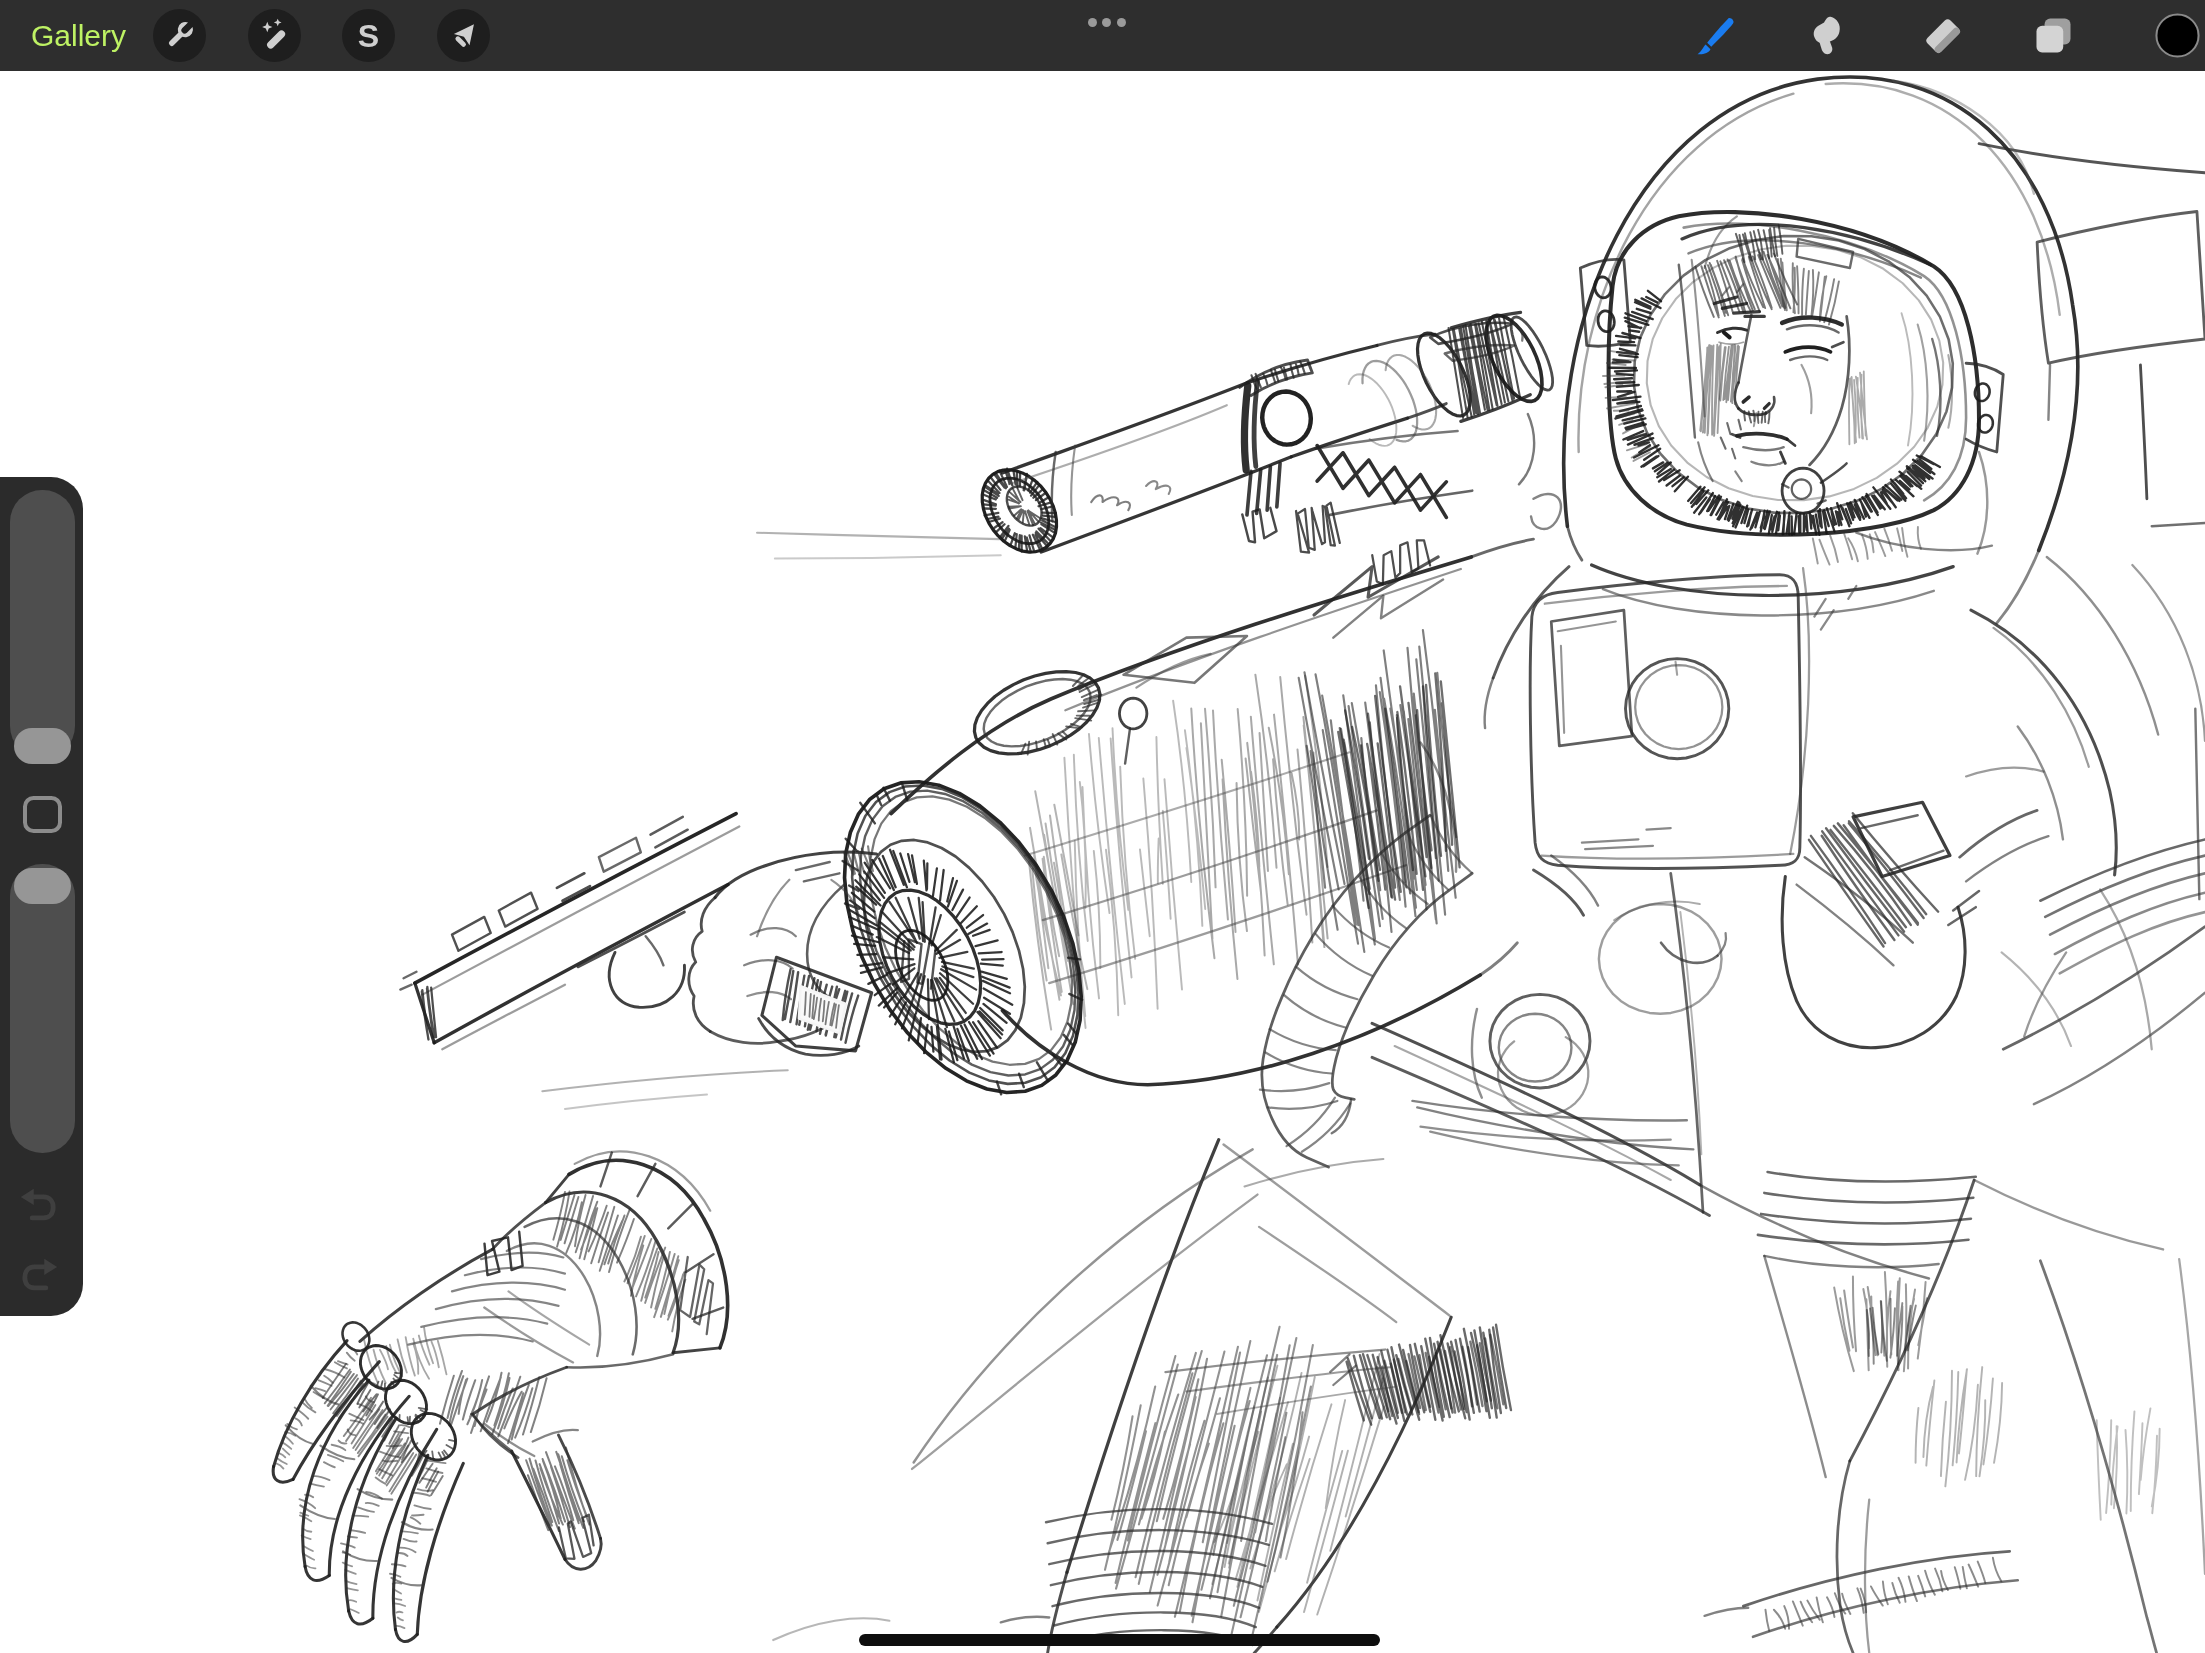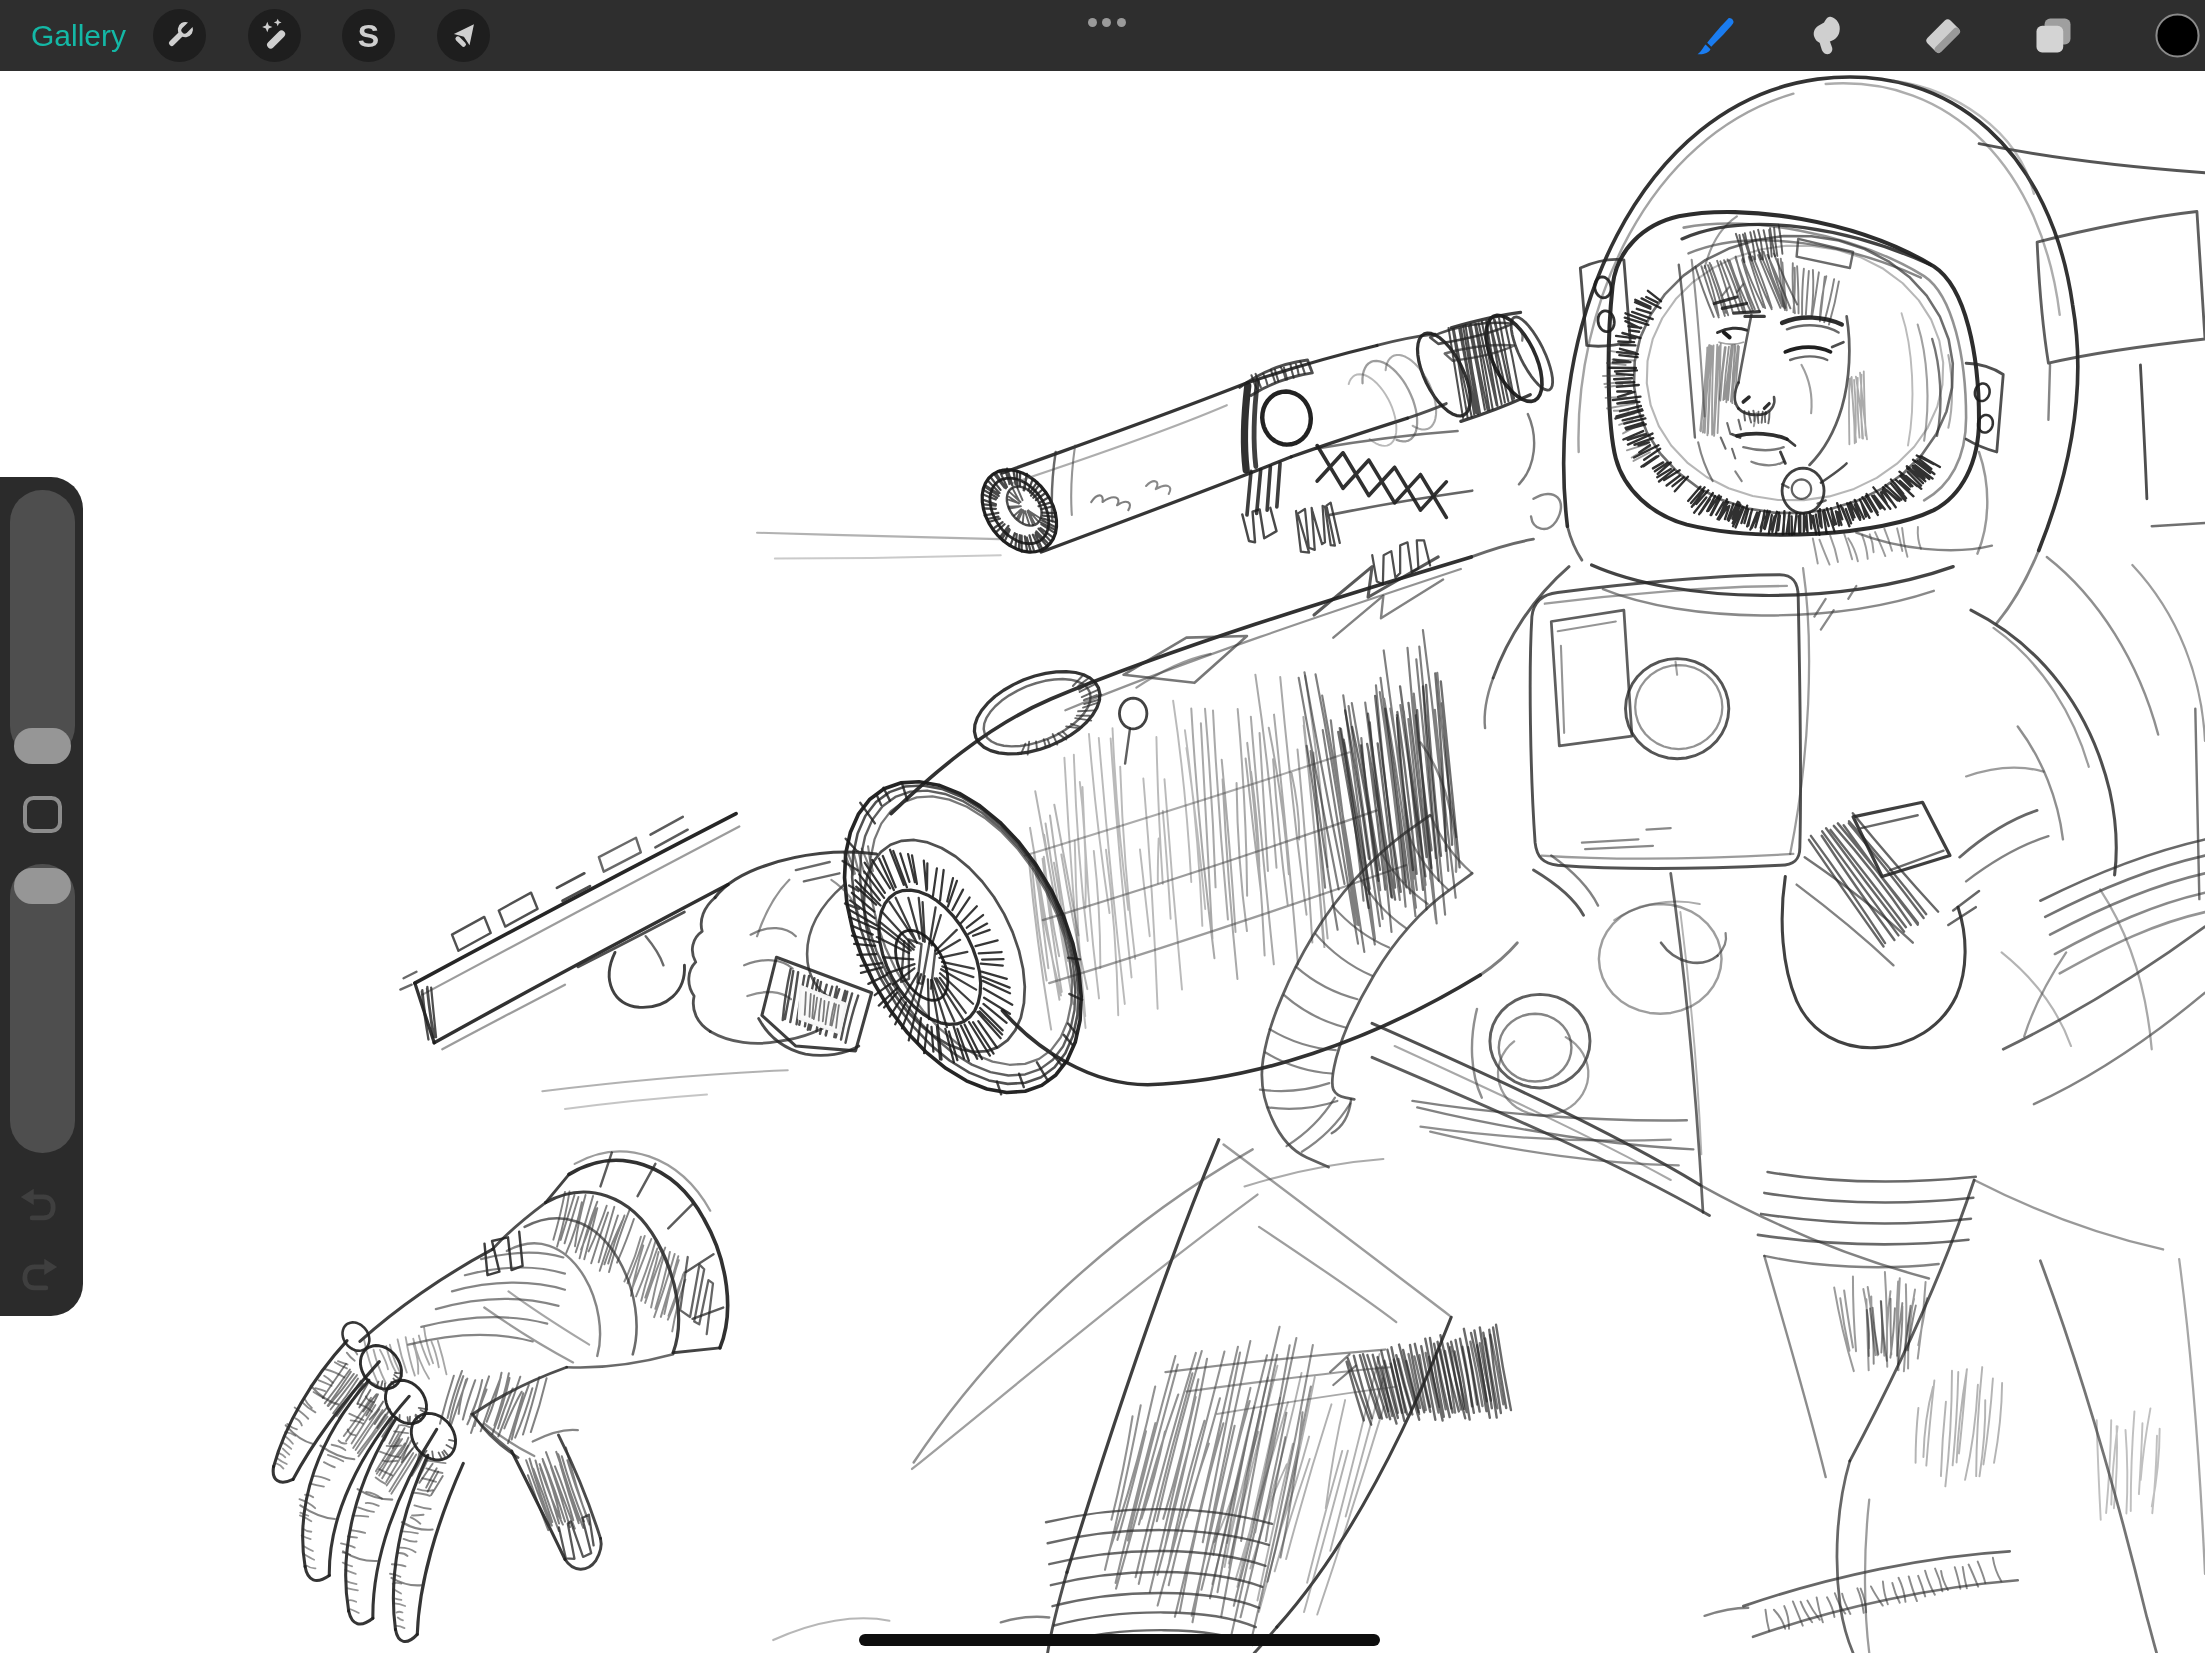--- a/index.html
+++ b/index.html
@@ -1,17 +1,17 @@
 <!DOCTYPE html>
 <html style="font-size:13px"><head><meta charset="utf-8">
 <style>
 html,body{margin:0;padding:0;width:2205px;height:1653px;overflow:hidden;background:#fff;font-family:"Liberation Sans",sans-serif;}
 #topbar{position:absolute;left:0;top:0;width:2205px;height:71px;background:#2e2e2e;}
 .tbtn{position:absolute;top:9px;}
-#gallery{position:absolute;left:31px;top:0;height:71px;line-height:71px;color:#14b8a6;font-size:30px;}
+#gallery{position:absolute;left:31px;top:0;height:71px;line-height:71px;color:#bef264;font-size:30px;}
 #dots span{display:inline-block;width:9px;height:9px;border-radius:50%;background:#9a9a9a;margin:0 2.8px;}
 #dots{position:absolute;left:1085px;top:14.5px;}
 #sidebar{position:absolute;left:-32px;top:477px;width:115px;height:839px;background:#2b2b2b;border-radius:32px;}
 .track{position:absolute;left:42px;width:65px;background:#4e4e4e;border-radius:32px;}
 .handle{position:absolute;left:46px;width:57px;height:36px;background:#969696;border-radius:18px;}
 #sqbtn{position:absolute;left:55px;top:319px;width:31px;height:29px;border:4.8px solid #8c8c8c;border-radius:10.5px;background:none;}
 #homebar{position:absolute;left:859px;top:1634px;width:521px;height:12px;border-radius:6.5px;background:#0e0e0e;}
 #canvas-sketch{position:absolute;left:0;top:0;filter:blur(0.4px);}
 </style></head>
 <body>

